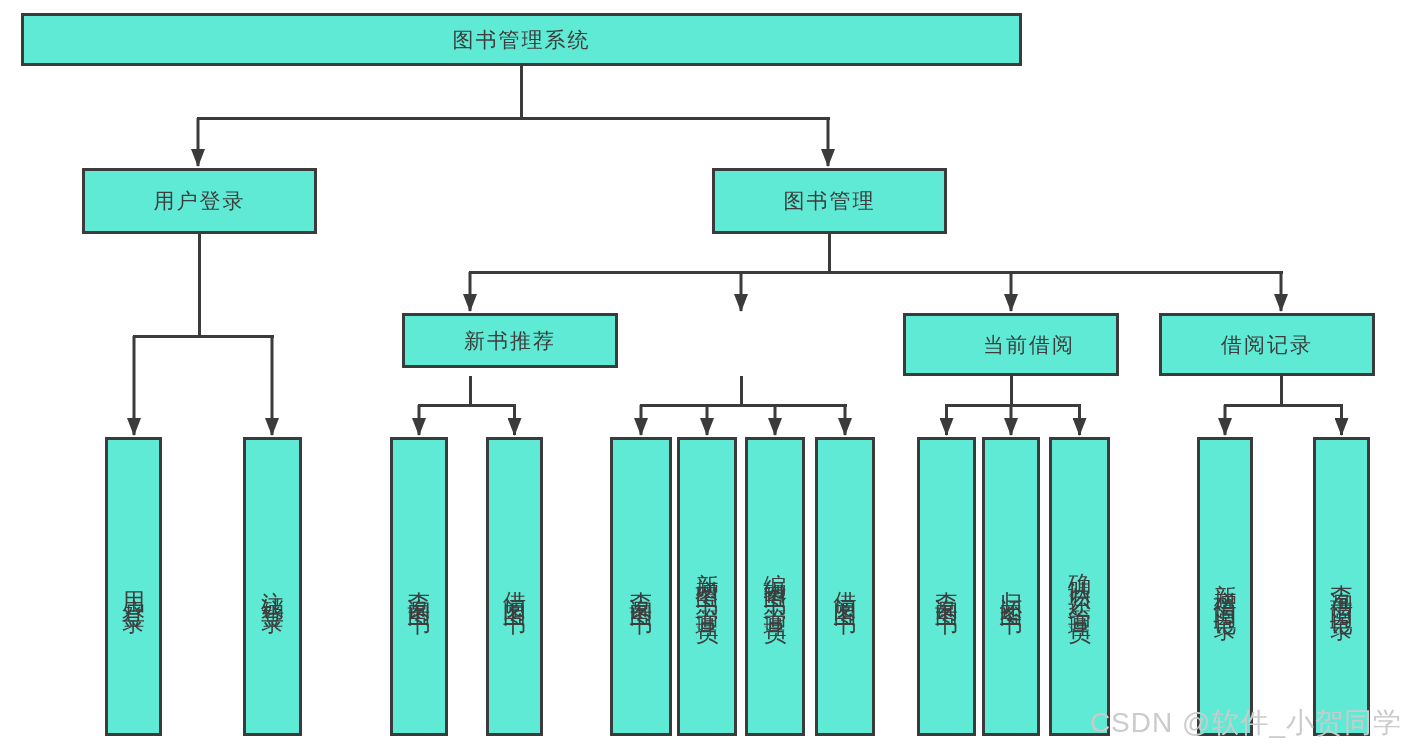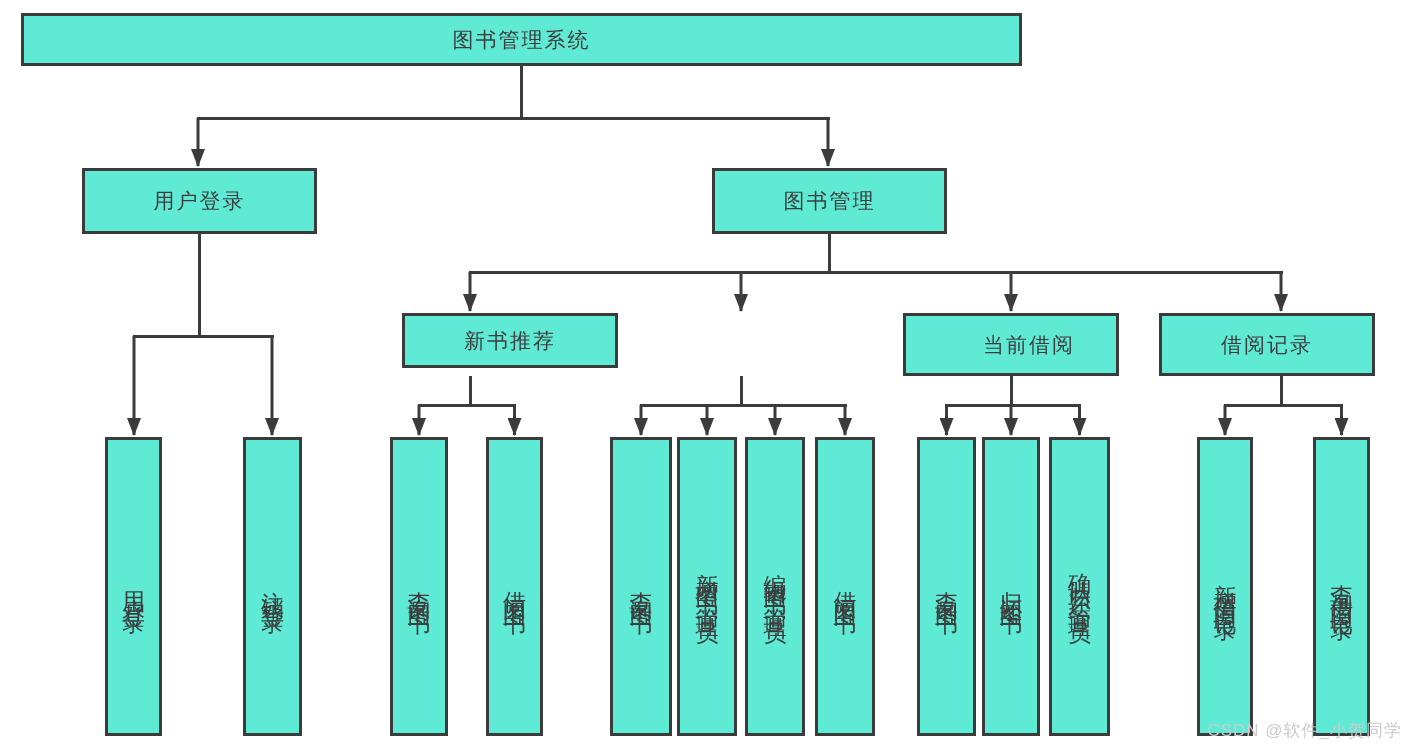--- a/index.html
+++ b/index.html
@@ -40,21 +40,21 @@
     font-size: 23px;
     letter-spacing: 7px;
     writing-mode: vertical-rl;
     text-orientation: mixed;
     line-height: 1;
   }
   .watermark {
     position: absolute;
     right: 3px;
     bottom: 5px;
-    font-size: 17px;
+    font-size: 28px;
     color: #cbcbcb;
     letter-spacing: 1px;
     z-index: 3;
     white-space: nowrap;
   }
 </style>
 </head>
 <body>
 
 <div id="stage">

